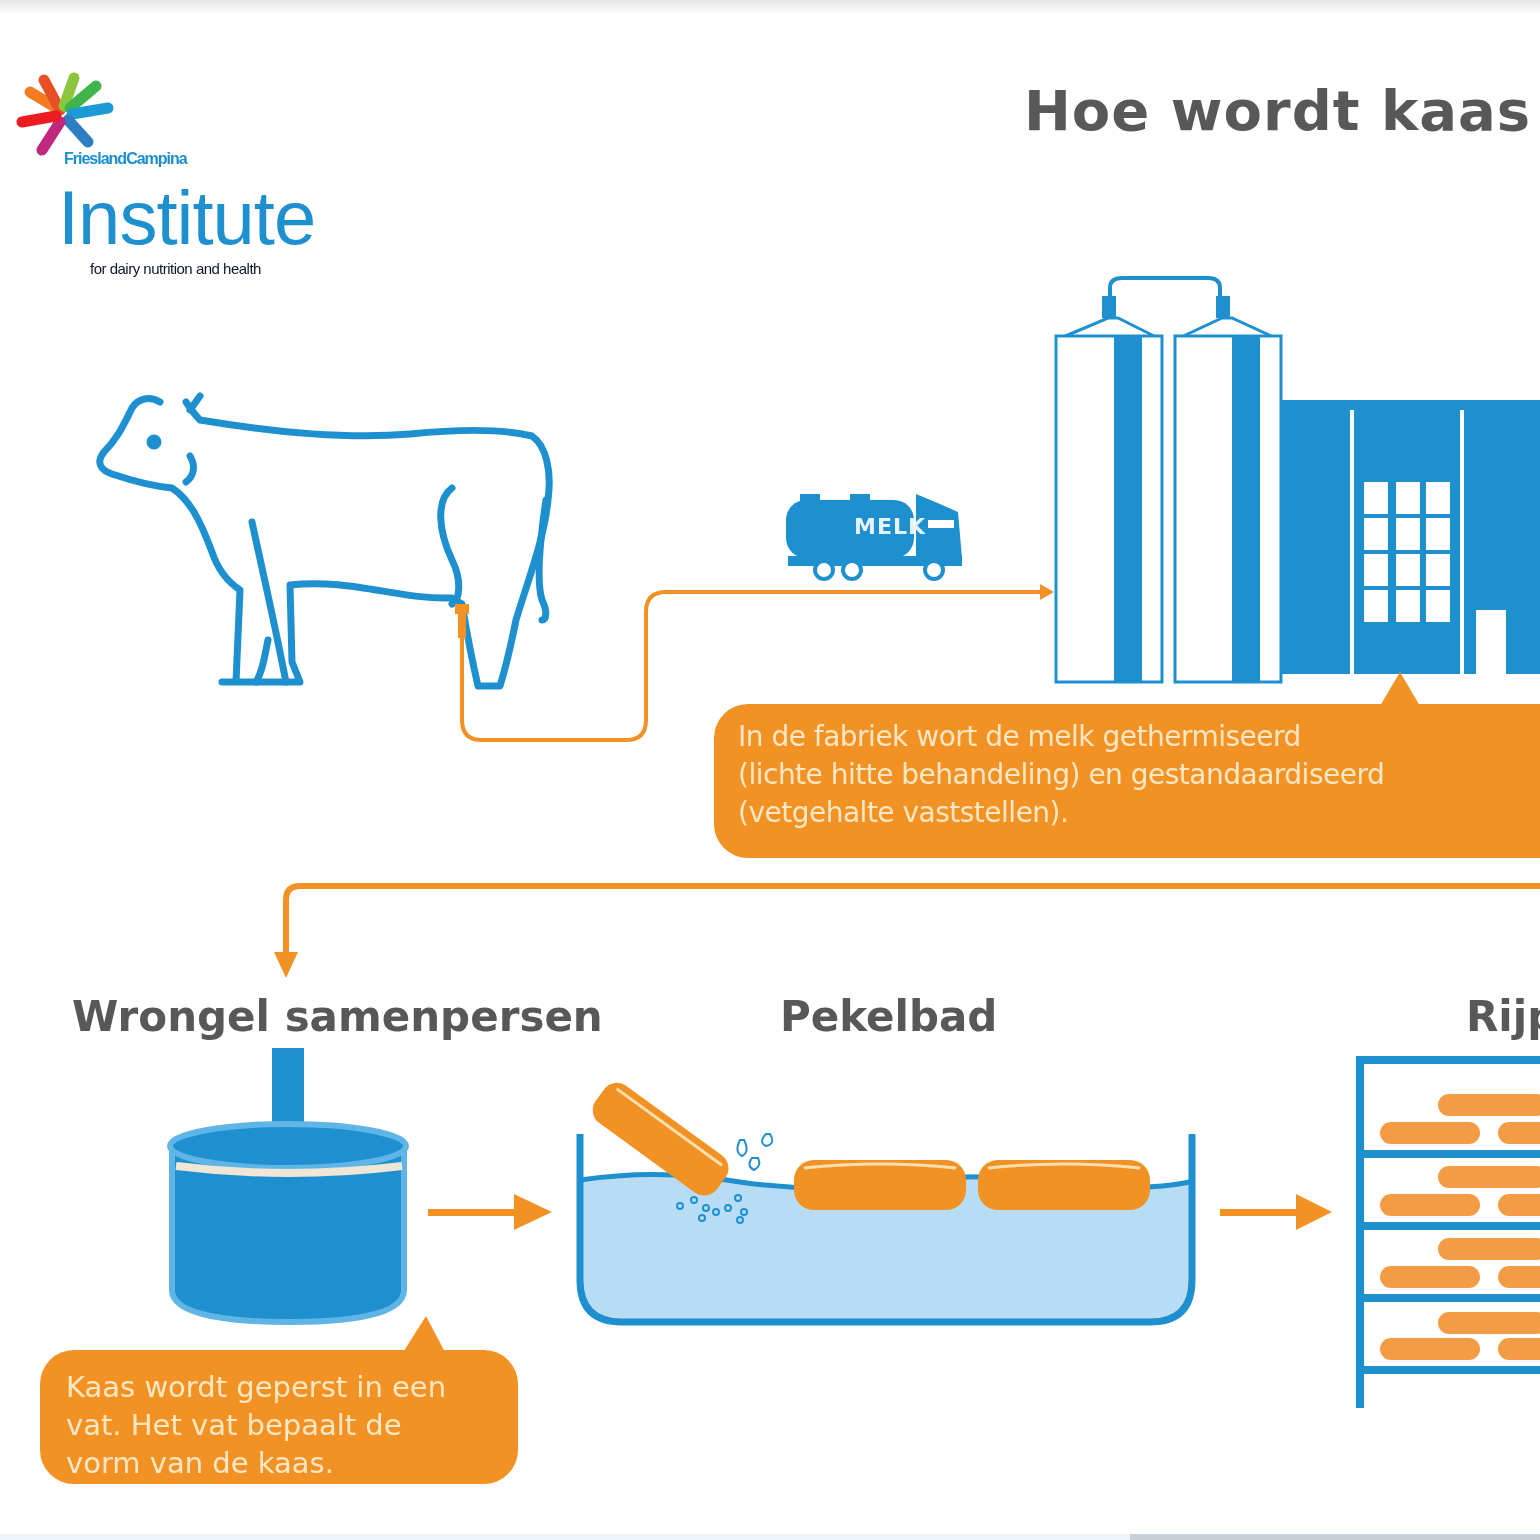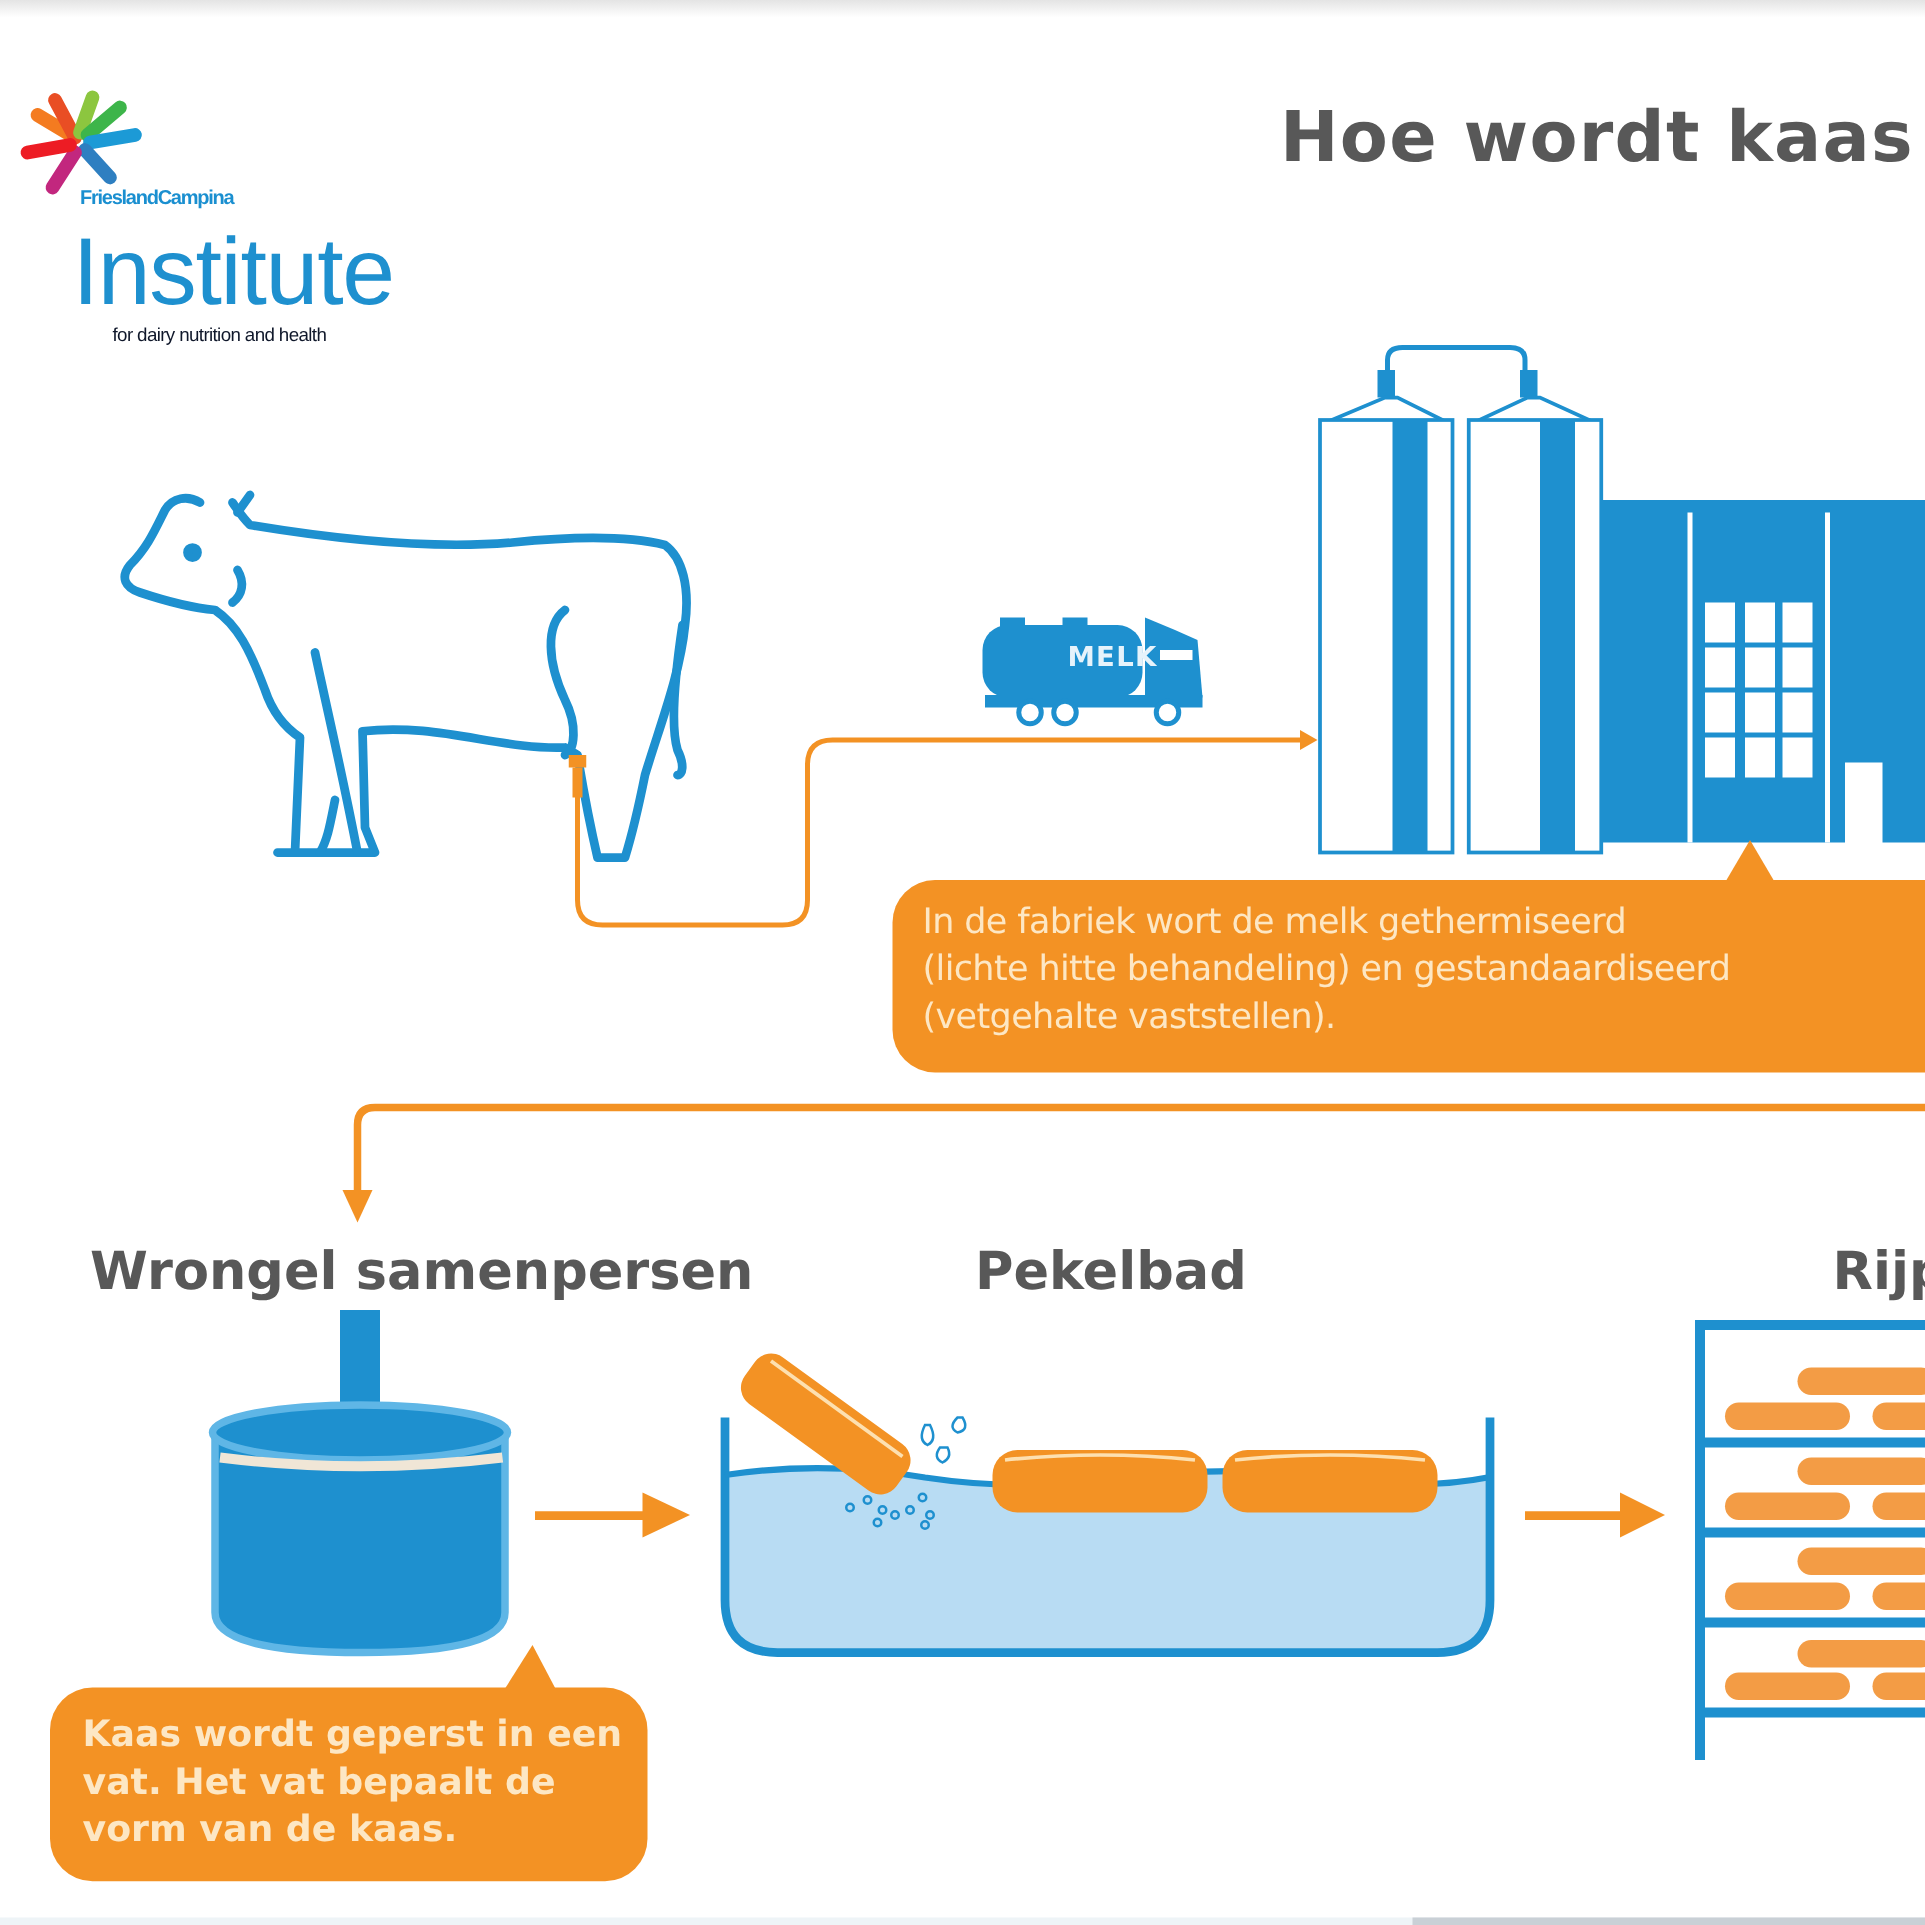--- a/index.html
+++ b/index.html
@@ -21,22 +21,22 @@
     font-family: "Liberation Sans", sans-serif; letter-spacing: -0.5px; margin-left: 28px; }
   .title { position: absolute; left: 1024px; top: 78px; font-size: 56px; font-weight: bold;
     color: #585858; white-space: nowrap; font-family: "DejaVu Sans", sans-serif; letter-spacing: 1px; }
   .step-label { position: absolute; font-size: 42px; font-weight: bold; color: #585858;
     white-space: nowrap; font-family: "DejaVu Sans", sans-serif; }
   .bubble { position: absolute; background: #f39224; color: #fde7c4; border-radius: 34px;
     font-family: "DejaVu Sans", sans-serif; }
   .bubble p { margin: 0; }
   .bubble-1 { left: 714px; top: 704px; width: 878px; height: 154px; font-size: 28px; line-height: 38px;
     padding: 14px 0 0 24px; box-sizing: border-box; letter-spacing: -0.5px; }
-  .bubble-2 { left: 40px; top: 1350px; width: 478px; height: 155px; font-size: 29px; line-height: 38px;
-    padding: 18px 0 18px 26px; box-sizing: border-box; font-weight: bold; }
+  .bubble-2 { left: 40px; top: 1350px; width: 478px; height: 134px; font-size: 29px; line-height: 38px;
+    padding: 18px 0 18px 26px; box-sizing: border-box; }
   .melk-text { position: absolute; left: 815px; top: 514px; font-size: 22px; font-weight: bold; color: #e6f3fb;
     letter-spacing: 1px; font-family: "DejaVu Sans", sans-serif; margin-left: 39px; }
 </style>
 </head>
 <body>
 
 <div class="topfade"></div>
 
 <svg class="art" width="1540" height="1540" viewBox="0 0 1540 1540">
 

